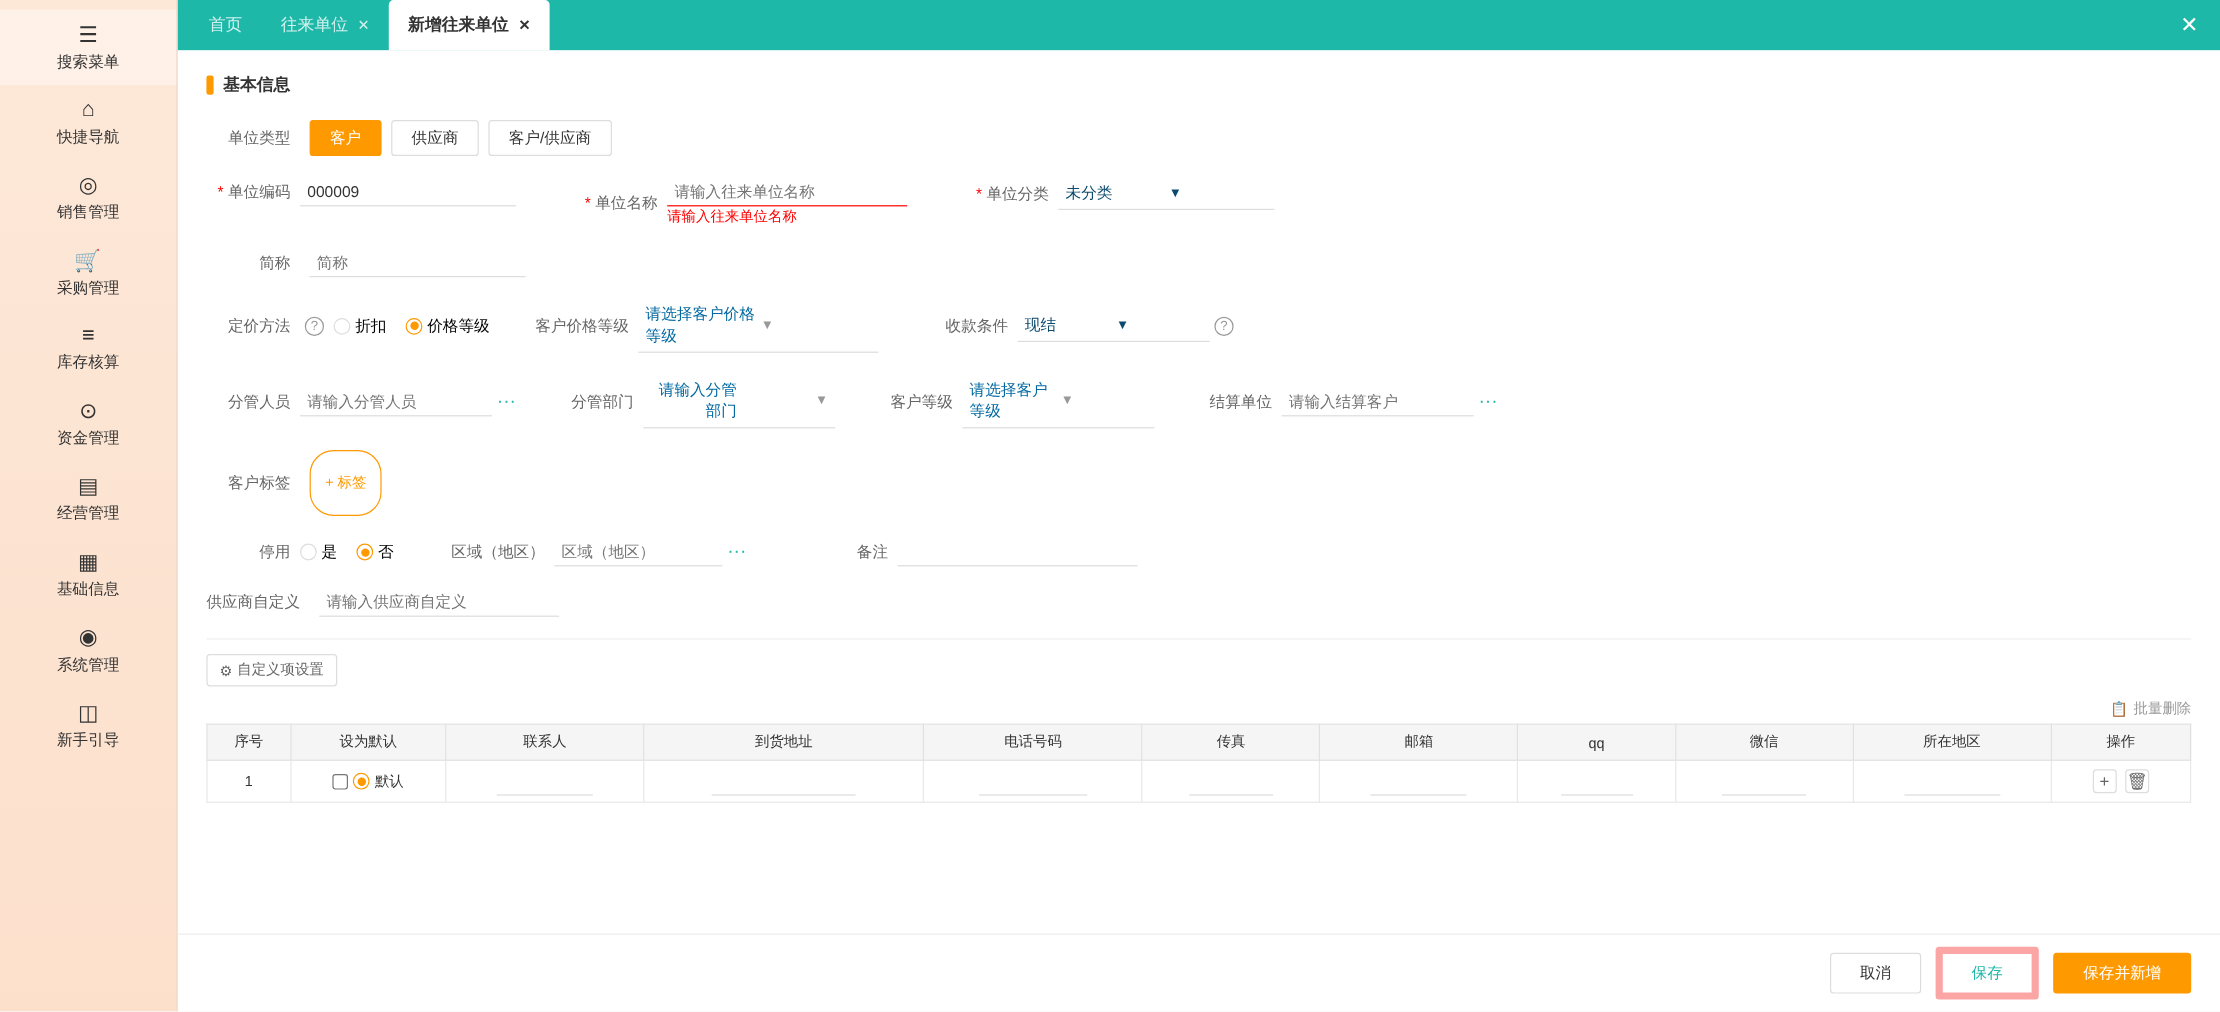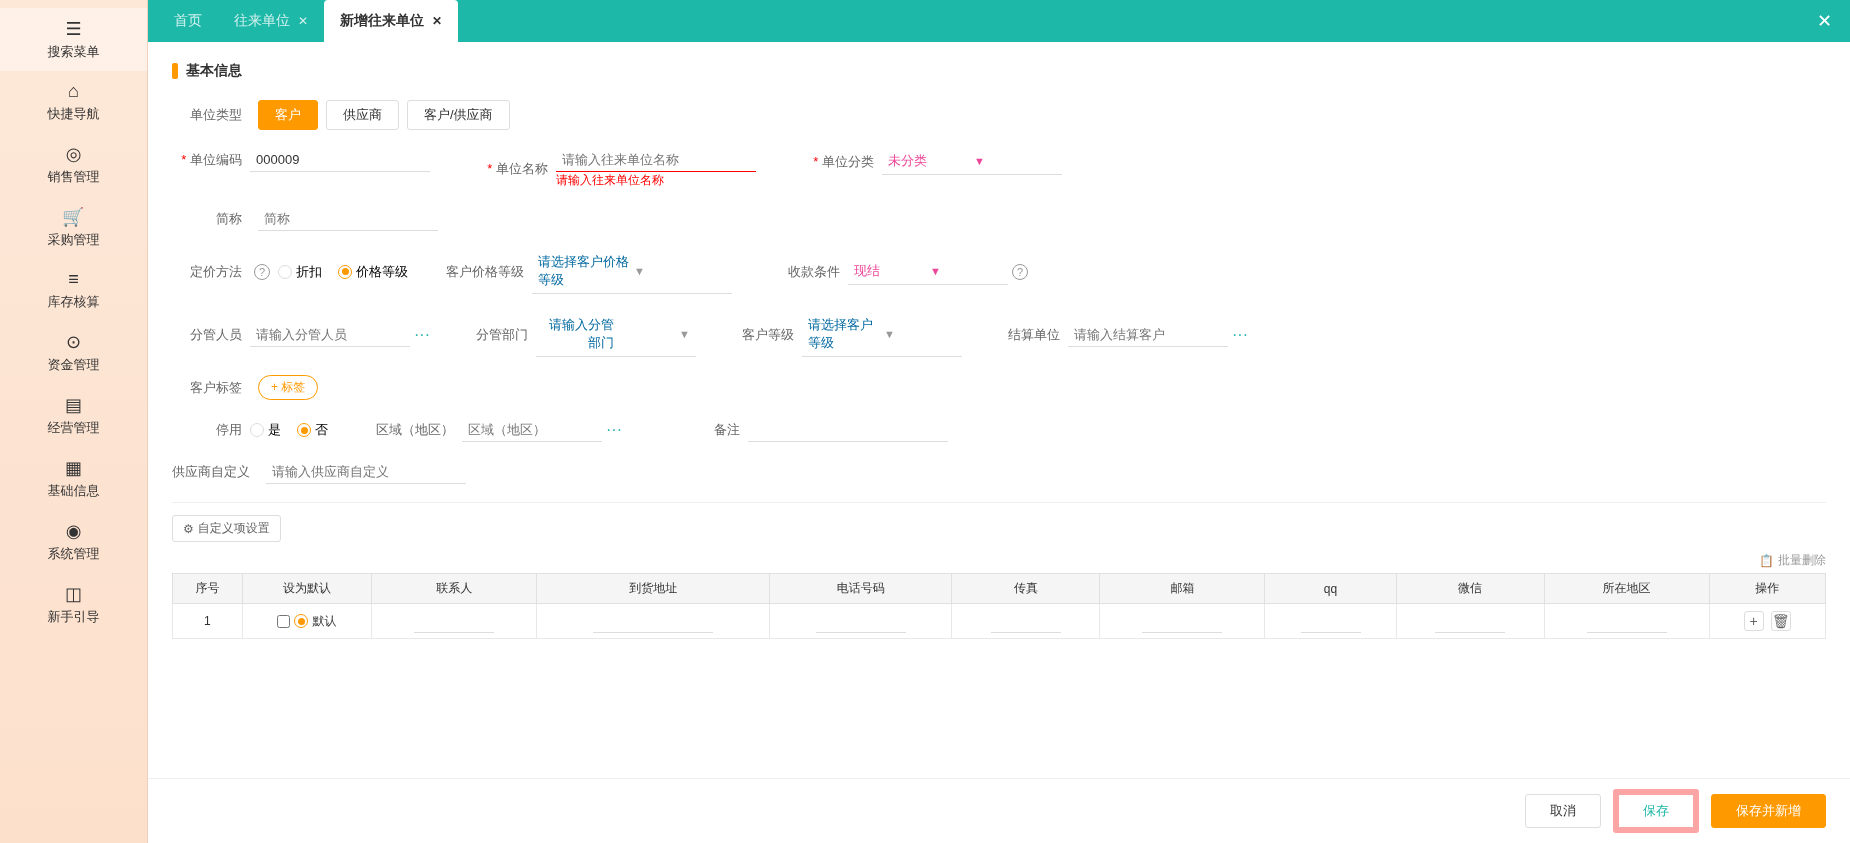--- a/index.html
+++ b/index.html
@@ -151,21 +151,21 @@
     .select-field {
       display: flex;
       align-items: center;
       border-bottom: 1px solid #ddd;
       padding: 4px 6px;
       cursor: pointer;
       min-width: 120px;
     }
     .select-field span { flex: 1; color: #0369a1; font-size: 13px; }
     .select-field .arrow { color: #999; font-size: 11px; margin-left: 4px; }
-    .select-field.has-value span { color: #ec4899; }
+    .select-field.has-value span { color: #0c4a6e; }
 
     
     .radio-group { display: flex; align-items: center; gap: 16px; }
     .radio-item { display: flex; align-items: center; gap: 4px; cursor: pointer; }
     .radio-circle {
       width: 14px; height: 14px;
       border-radius: 50%;
       border: 1.5px solid #ddd;
       display: flex; align-items: center; justify-content: center;
     }
@@ -183,21 +183,21 @@
       cursor: pointer;
       font-size: 16px;
       margin-left: 4px;
     }
 
     
     .tag-btn {
       display: flex;
       align-items: center;
       gap: 4px;
-      padding: 3px 12px;
+      padding: 18px 12px;
       border: 1px solid #f90;
       border-radius: 20px;
       color: #f90;
       cursor: pointer;
       font-size: 12px;
     }
 
     
     .bottom-section {
       border-top: 1px solid #eee;

